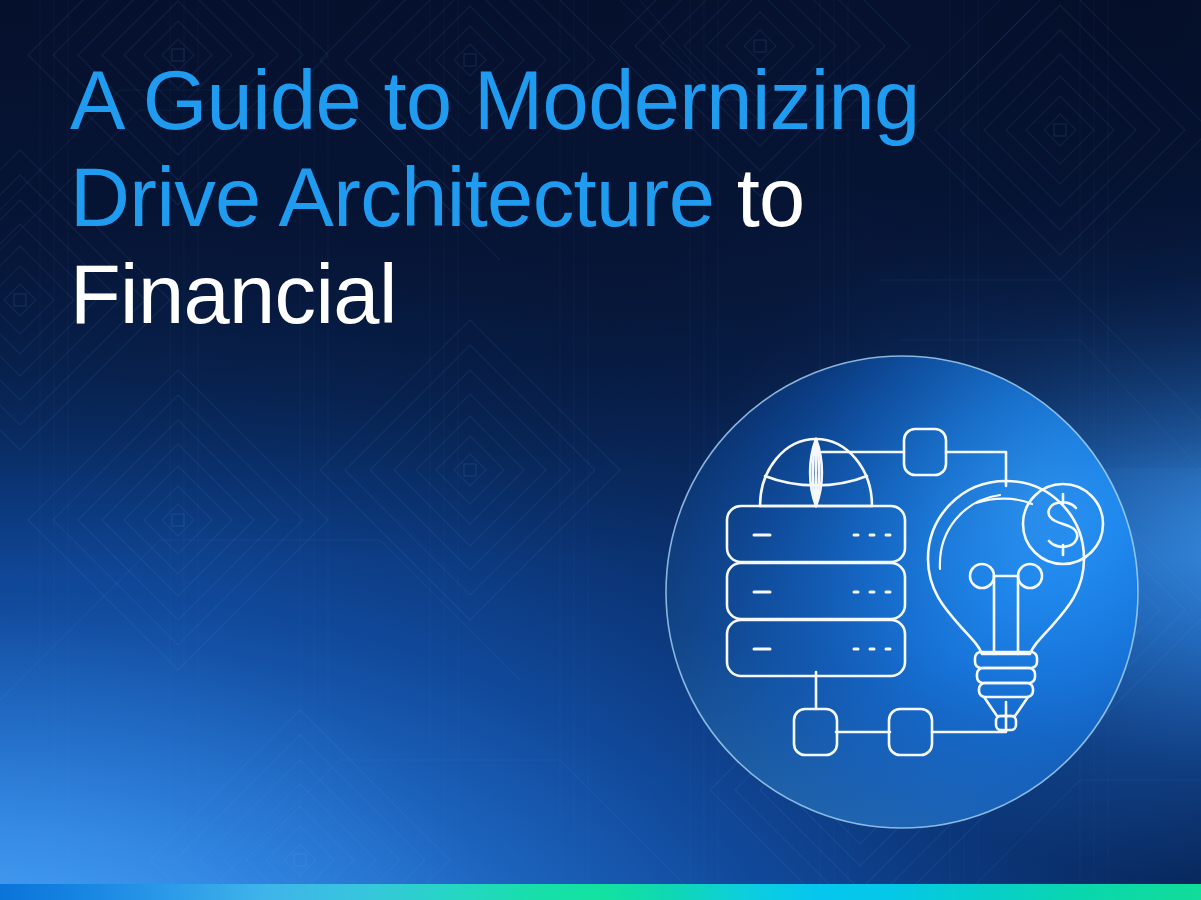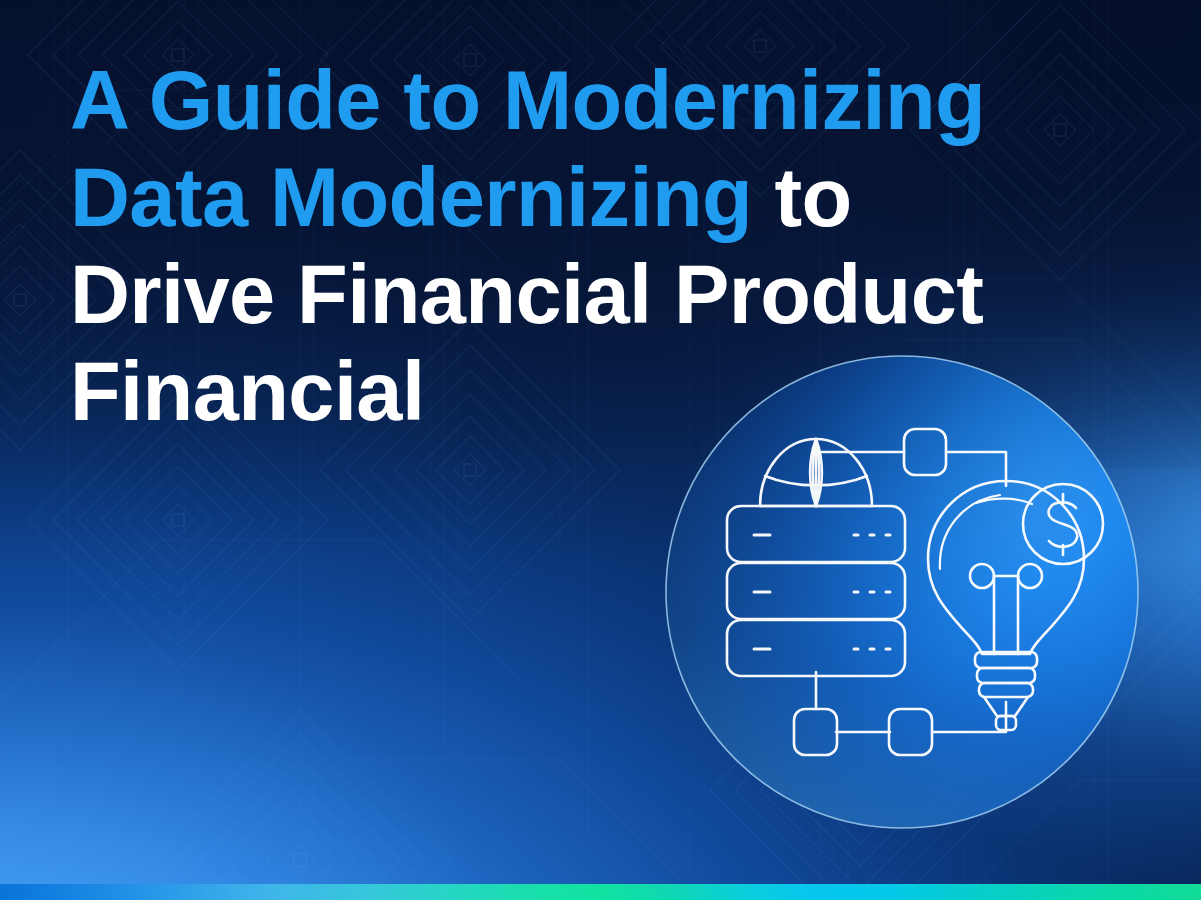--- a/index.html
+++ b/index.html
@@ -43,21 +43,21 @@
   .bg-pattern svg{ width:100%; height:100%; display:block; }
 
   
   .title-block{
     position:absolute; left:70px; top:52px; width:1000px;
     z-index:5;
   }
   .title-line{
     font-size:83px;
     line-height:97px;
-    font-weight:700;
+    font-weight:400;
     letter-spacing:-.6px;
     white-space:nowrap;
     color:#ffffff;
   }
   .hl{ color:#1f9bf0; }
 
   
   .badge{
     position:absolute;
     left:664px; top:354px;
@@ -156,24 +156,21 @@
       </g>
     </svg>
   </div>
 </div>
 
 <div class="title-block">
   <div class="title-line">
     <span class="hl">A Guide to Modernizing</span><span></span>
   </div>
   <div class="title-line">
-    <span class="hl">Data Modernizing</span><span> to</span>
-  </div>
-  <div class="title-line">
-    <span>Drive Financial Product</span>
+    <span class="hl">Drive Architecture</span><span> to</span>
   </div>
   <div class="title-line">
     <span>Financial</span>
   </div>
 </div>
 
 <div class="badge">
   <svg viewBox="0 0 476 476" xmlns="http://www.w3.org/2000/svg">
     <defs>
       <radialGradient id="circFill" cx="78%" cy="30%" r="92%">

